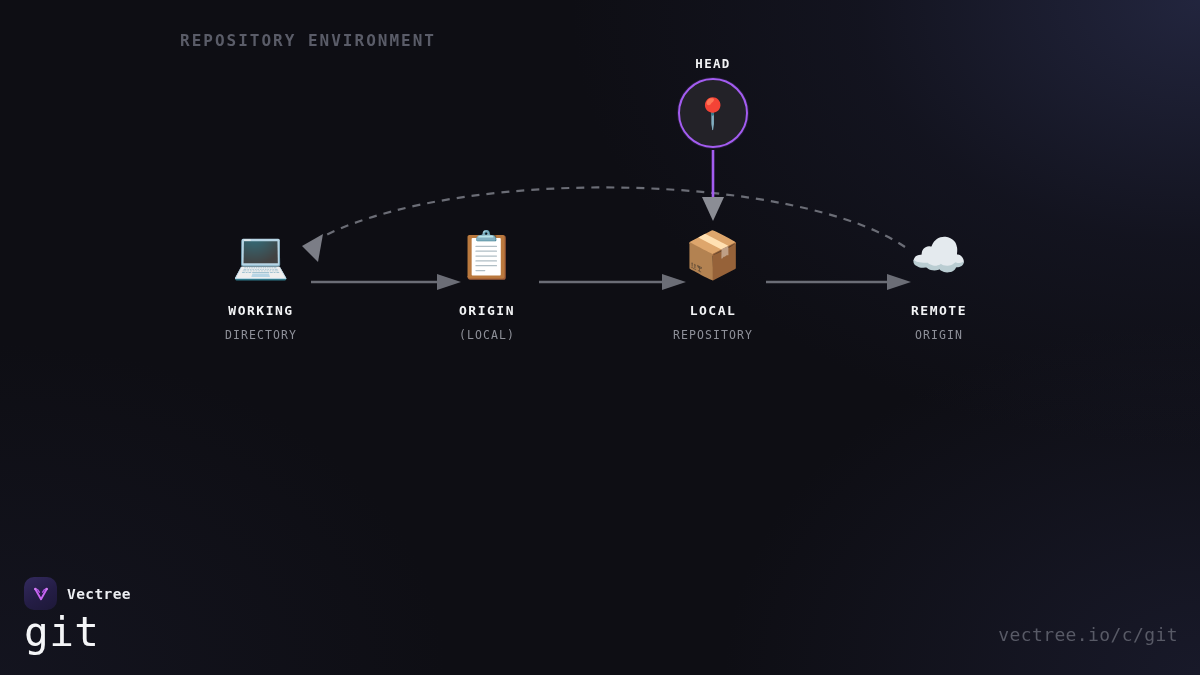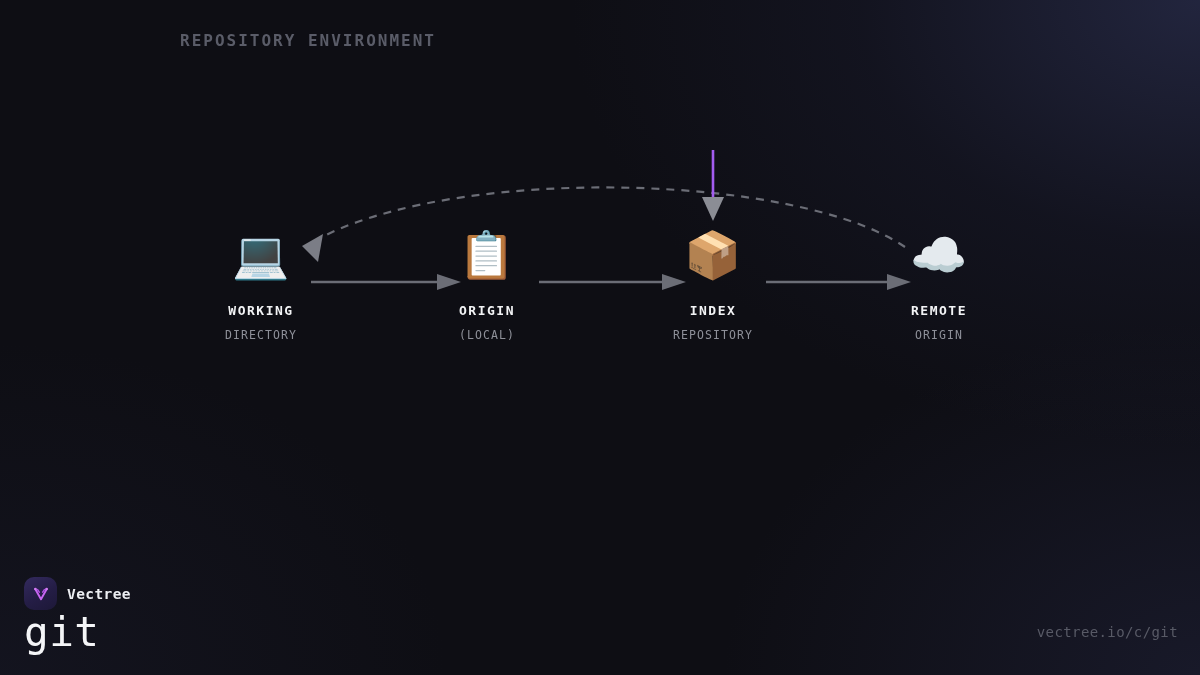--- a/index.html
+++ b/index.html
@@ -64,21 +64,21 @@
     display:flex; align-items:center; justify-content:center;
   }
   #brand-name { font-size:14.5px; font-weight:700; letter-spacing:0.4px; color:#eceef2; }
   #footer-title {
     position:absolute; left:24px; top:610px;
     font-size:41px; font-weight:400; letter-spacing:0.5px; color:#f4f5f7;
     line-height:44px;
   }
   #footer-url {
     position:absolute; right:22px; top:624px;
-    font-size:14px; letter-spacing:0.4px; color:#585a66;
+    font-size:18px; letter-spacing:0.4px; color:#585a66;
   }
 </style>
 </head>
 <body>
 
 <div id="bg-tint"></div>
 
 <div id="section-title">REPOSITORY ENVIRONMENT</div>
 
 <div id="canvas">
@@ -104,36 +104,42 @@
       <path d="M 905,247 C 800,175 470,165 326,235" fill="none" stroke="#6b6d76" stroke-width="2.2" stroke-dasharray="8 7" stroke-linecap="butt"></path>
       <polygon points="323,234 318,262 302,246" fill="#7b7d86"></polygon>
     </g>
 
     <g>
       <line x1="713" y1="150" x2="713" y2="198" stroke="#a35cf0" stroke-width="2.6"></line>
       <polygon points="702,197 724,197 713,221" fill="#8b8d95"></polygon>
     </g>
   </svg>
 
+  <div id="head-node">
+    <div id="head-label">HEAD</div>
+    <div id="head-circle">
+      <span>📍</span>
+    </div>
+  </div>
 
   <div class="node" style="left:186px; top:225px;">
     <div class="glyph">💻</div>
     <div class="lbl-main">WORKING</div>
     <div class="lbl-sub">DIRECTORY</div>
   </div>
 
   <div class="node" style="left:412px; top:225px;">
     <div class="glyph">📋</div>
     <div class="lbl-main">ORIGIN</div>
     <div class="lbl-sub">(LOCAL)</div>
   </div>
 
   <div class="node" style="left:638px; top:225px;">
     <div class="glyph">📦</div>
-    <div class="lbl-main">INDEX</div>
+    <div class="lbl-main">LOCAL</div>
     <div class="lbl-sub">REPOSITORY</div>
   </div>
 
   <div class="node" style="left:864px; top:225px;">
     <div class="glyph">☁️</div>
     <div class="lbl-main">REMOTE</div>
     <div class="lbl-sub">ORIGIN</div>
   </div>
 
 </div>

